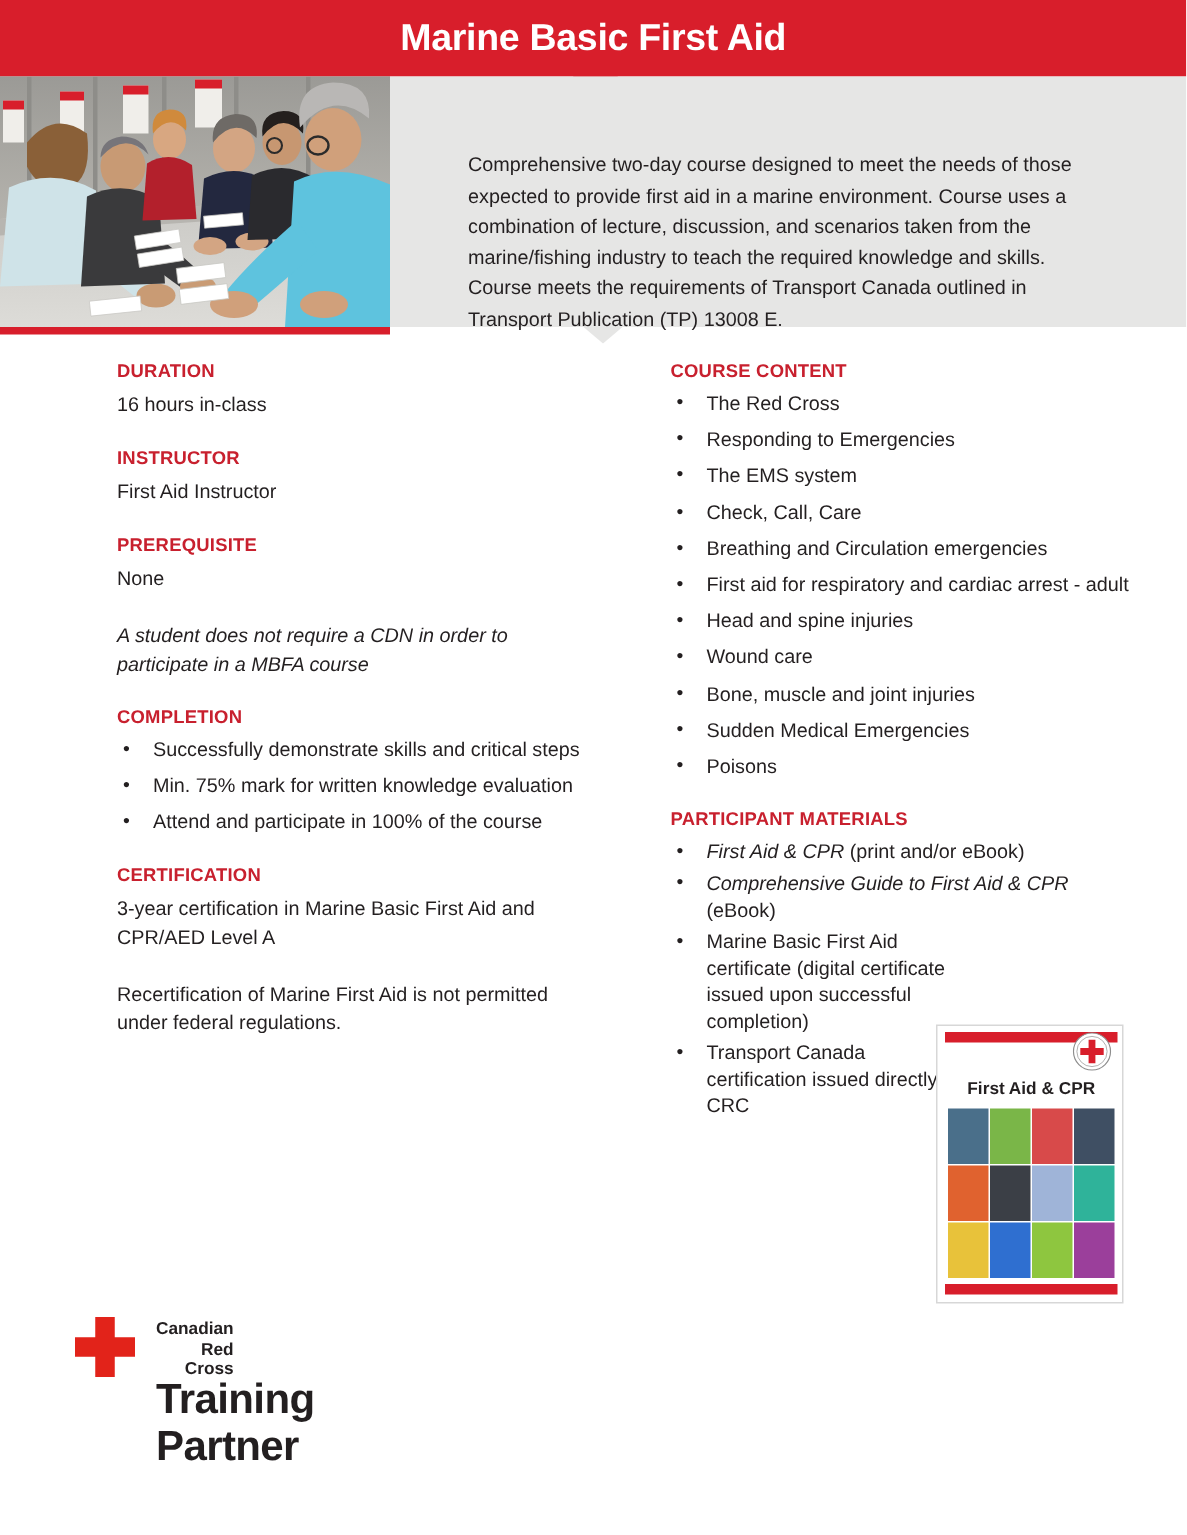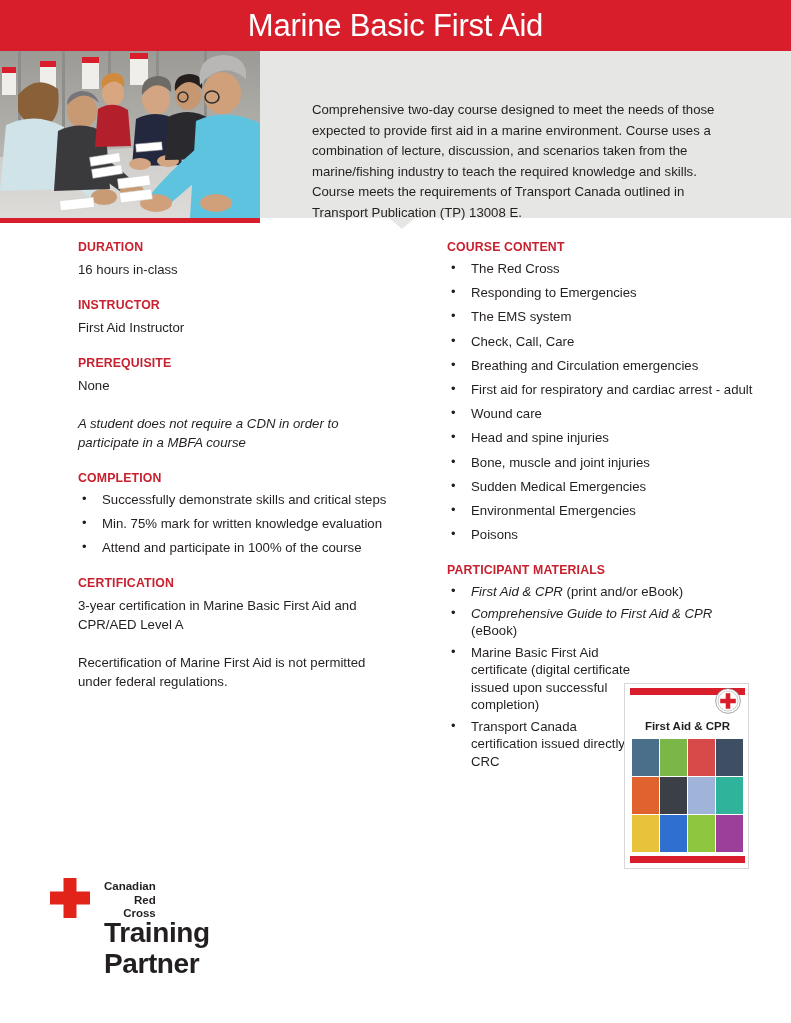--- a/index.html
+++ b/index.html
@@ -26,22 +26,22 @@
     width: 791px; height: 51px;
     background: #d81e2b;
   }
   .header-title {
     position: absolute;
     left: 0; top: 0;
     width: 791px; height: 51px;
     line-height: 51px;
     text-align: center;
     color: #ffffff;
-    font-size: 31px;
-    font-weight: normal;
+    font-size: 25px;
+    font-weight: bold;
     letter-spacing: -0.2px;
   }
   .header-notch {
     position: absolute;
     left: 382px; top: 51px;
     width: 0; height: 0;
     border-left: 15px solid transparent;
     border-right: 15px solid transparent;
     border-top: 13px solid #d81e2b;
   }
@@ -349,25 +349,24 @@
 
     <div class="block">
       <div class="sec-head">COURSE CONTENT</div>
       <ul class="bullets content-list" id="course-content-list">
           <li>The Red Cross</li>
           <li>Responding to Emergencies</li>
           <li>The EMS system</li>
           <li>Check, Call, Care</li>
           <li>Breathing and Circulation emergencies</li>
           <li>First aid for respiratory and cardiac arrest - adult</li>
+          <li>Head and spine injuries</li>
           <li>Wound care</li>
-          <li>Head and spine injuries</li>
           <li>Bone, muscle and joint injuries</li>
           <li>Sudden Medical Emergencies</li>
-          <li>Environmental Emergencies</li>
           <li>Poisons</li>
         </ul>
     </div>
 
     <div class="block">
       <div class="sec-head">PARTICIPANT MATERIALS</div>
       <ul class="bullets mats-list" id="materials-list">
           <li><em>First Aid &amp; CPR</em> (print and/or eBook)</li>
           <li><em>Comprehensive Guide to First Aid &amp; CPR</em> (eBook)</li>
           <li class="mats-narrow">Marine Basic First Aid certificate (digital certificate issued upon successful completion)</li>

